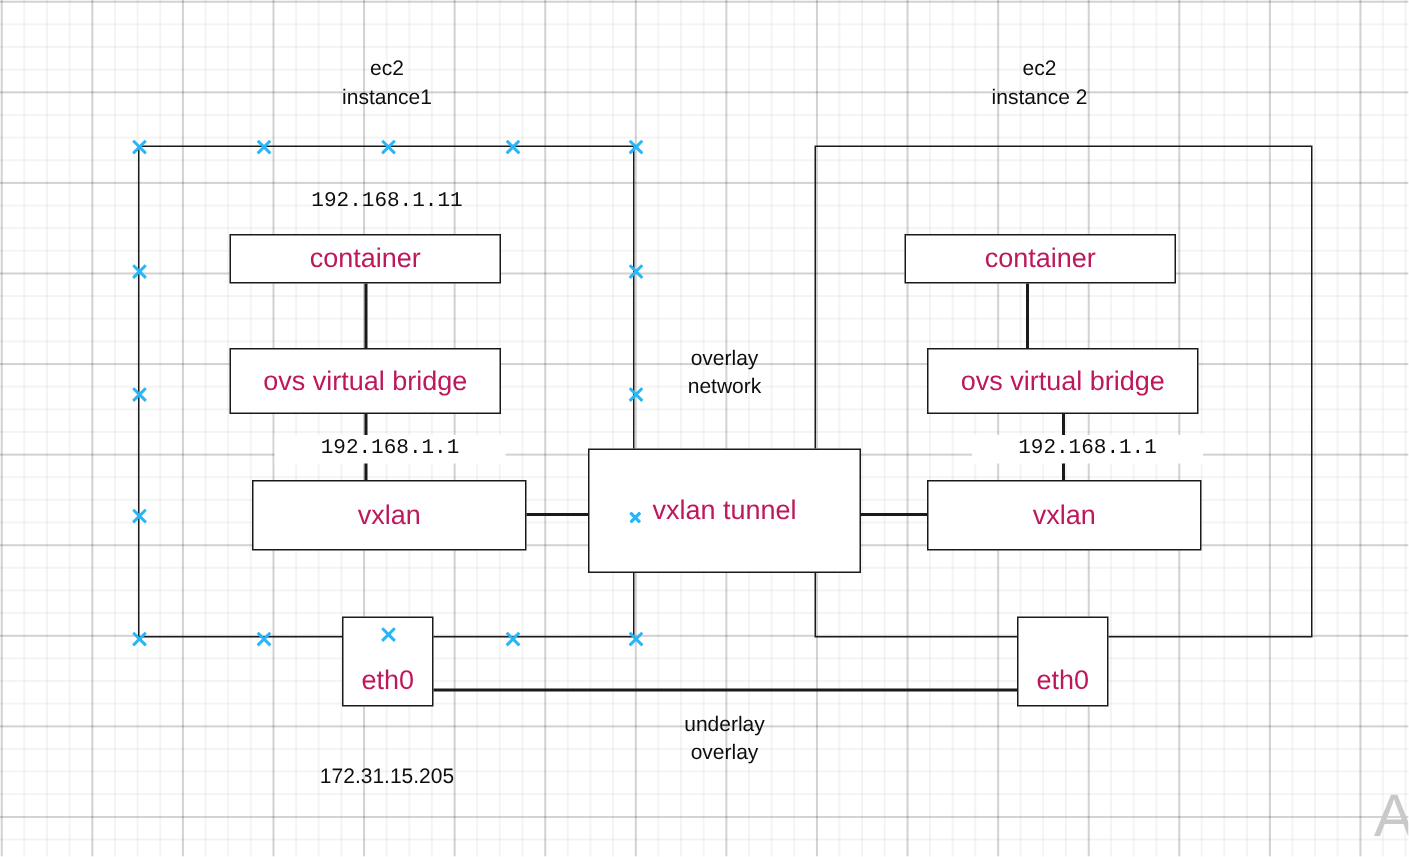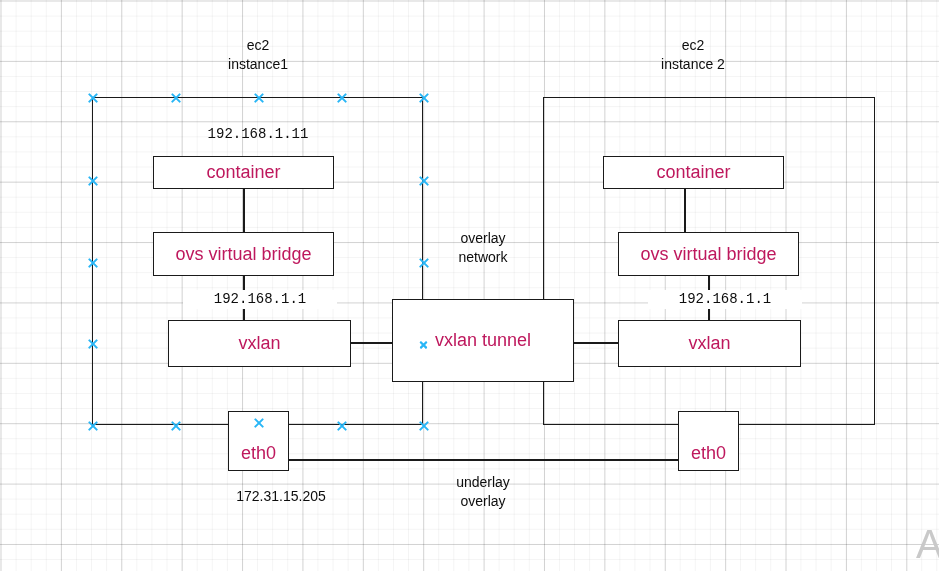--- a/index.html
+++ b/index.html
@@ -132,21 +132,21 @@
   <div class="edge v" style="left:243px; top:275px; height:46px;"></div>
 
   <div class="label mono" style="left:183px; top:290px; width:150px; background:#ffffff; padding:0 2px;">192.168.1.1</div>
 
   <div class="node" style="left:168px; top:320px; width:183px; height:47px;">vxlan</div>
 
   <div class="edge h" style="left:350px; top:342px; width:43px;"></div>
 
   <div class="node" style="left:228px; top:411px; width:61px; height:60px; align-items:flex-end; padding-bottom:6px;">eth0</div>
 
-  <div class="label" style="left:183px; top:487px; width:150px;margin-left:23px;">172.31.15.205</div>
+  <div class="label" style="left:183px; top:508px; width:150px;">172.31.15.205</div>
 
   <div class="label" style="left:423px; top:229px; width:120px;">overlay
 network</div>
 
   <div class="node" style="left:392px; top:299px; width:182px; height:83px;">vxlan tunnel</div>
 
   <div class="edge h" style="left:573px; top:342px; width:46px;"></div>
 
   <div class="edge h" style="left:288px; top:459px; width:391px;"></div>
 

